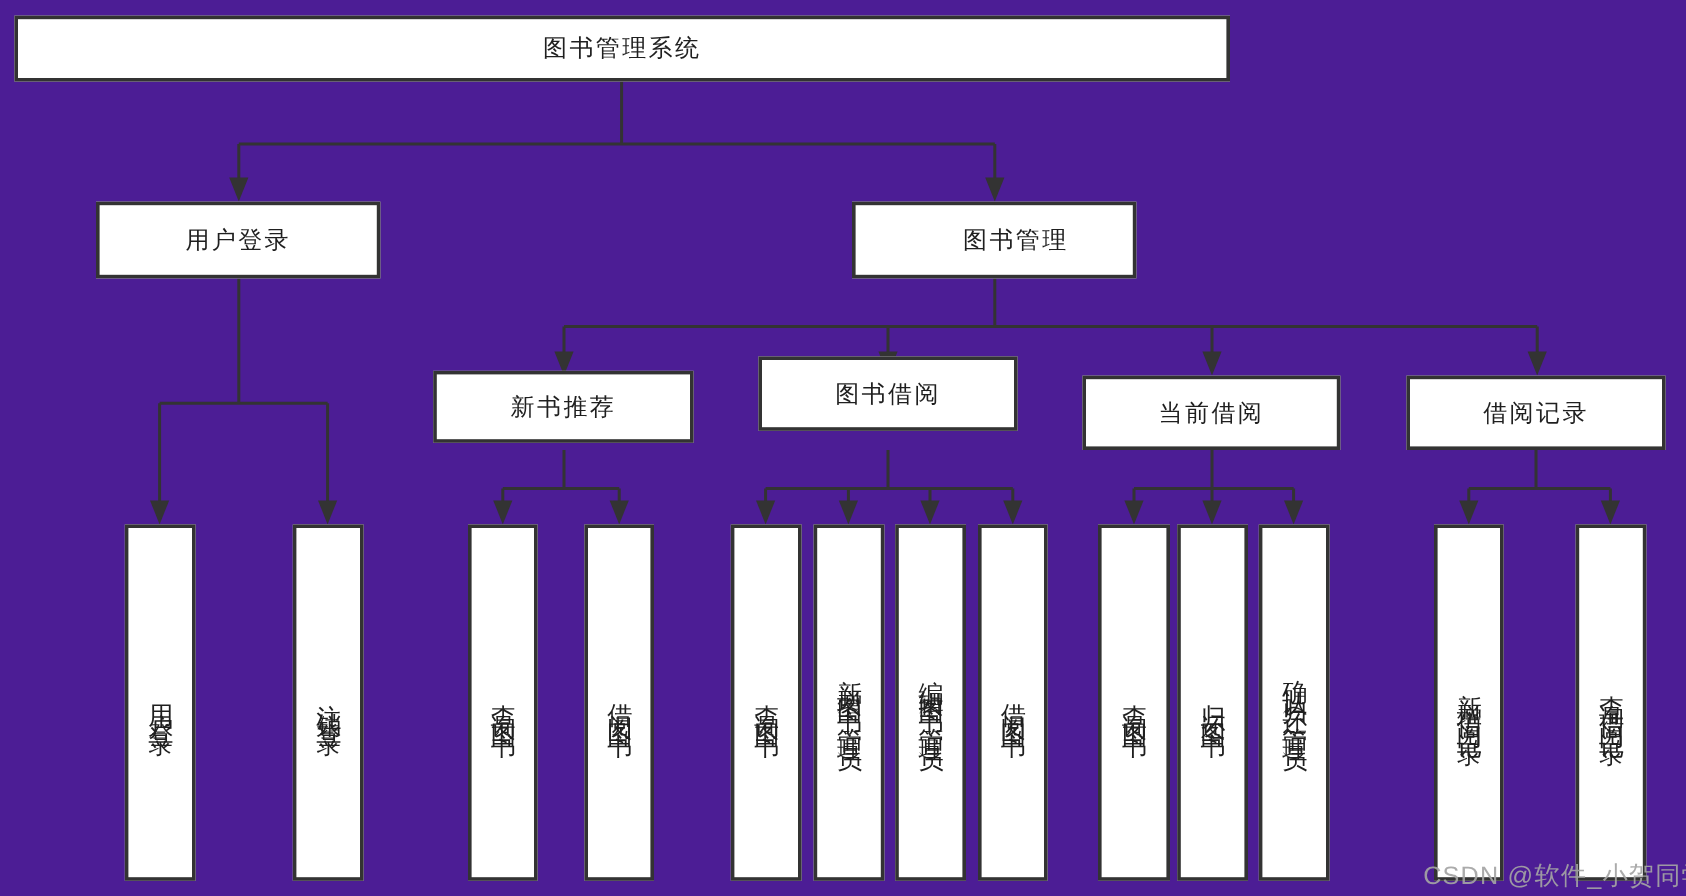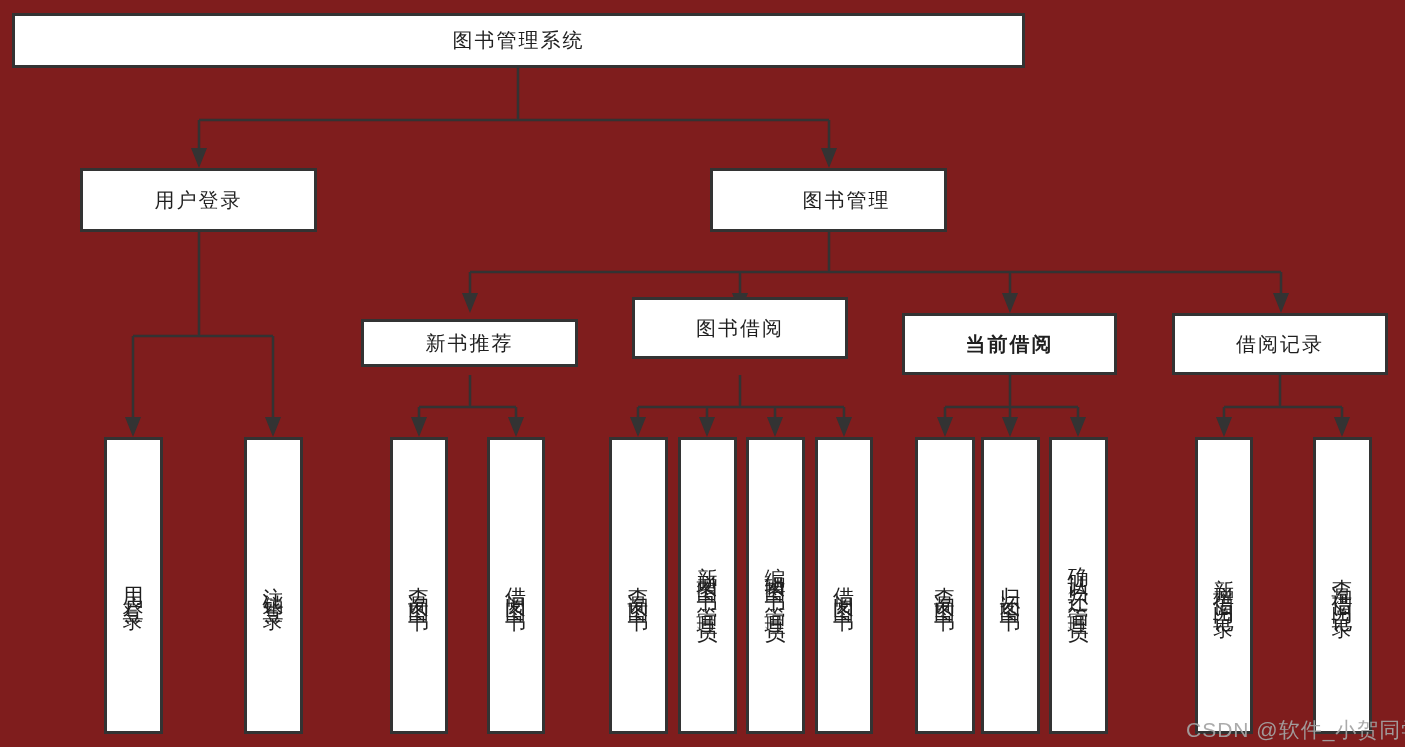--- a/index.html
+++ b/index.html
@@ -1,19 +1,19 @@
 <!DOCTYPE html>
 <html><head>
 <meta charset="utf-8">
 <style>
   html,body{margin:0;padding:0;background:#ffffff;}
   #canvas{
     position:relative;
     width:1405px;height:747px;
-    background:#7f1d1d;
+    background:#4c1d95;
     font-family:"Liberation Sans","DejaVu Sans",sans-serif;
     overflow:hidden;
   }
   #connectors{position:absolute;left:0;top:0;z-index:1;}
   .node{
     position:absolute;
     box-sizing:border-box;
     border:3px solid #333333;
     background:#ffffff;
     display:flex;align-items:center;justify-content:center;
@@ -82,23 +82,23 @@
       <polygon points="1216,417 1232,417 1224,437"></polygon>
       <polygon points="1334,417 1350,417 1342,437"></polygon>
     </g>
   </svg>
 
   <div class="node hbox" style="left:12px;top:13px;width:1013px;height:55px;">图书管理系统</div>
 
   <div class="node hbox" style="left:80px;top:168px;width:237px;height:64px;">用户登录</div>
   <div class="node hbox" style="left:710px;top:168px;width:237px;height:64px;padding-left:36px;">图书管理</div>
 
-  <div class="node hbox" style="left:361px;top:319px;width:217px;height:48px;">新书推荐</div>
+  <div class="node hbox" style="left:361px;top:309px;width:217px;height:60px;">新书推荐</div>
   <div class="node hbox" style="left:632px;top:297px;width:216px;height:62px;">图书借阅</div>
-  <div class="node hbox" style="left:902px;top:313px;width:215px;height:62px;font-weight:bold;">当前借阅</div>
+  <div class="node hbox" style="left:902px;top:313px;width:215px;height:62px;">当前借阅</div>
   <div class="node hbox" style="left:1172px;top:313px;width:216px;height:62px;">借阅记录</div>
 
   <div class="node vbox" style="left:104px;top:437px;width:59px;height:297px;">用户登录</div>
   <div class="node vbox" style="left:244px;top:437px;width:59px;height:297px;">注销登录</div>
 
   <div class="node vbox" style="left:390px;top:437px;width:58px;height:297px;">查询图书</div>
   <div class="node vbox" style="left:487px;top:437px;width:58px;height:297px;">借阅图书</div>
 
   <div class="node vbox" style="left:609px;top:437px;width:59px;height:297px;">查询图书</div>
   <div class="node vbox" style="left:678px;top:437px;width:59px;height:297px;">新增图书（管理员）</div>

